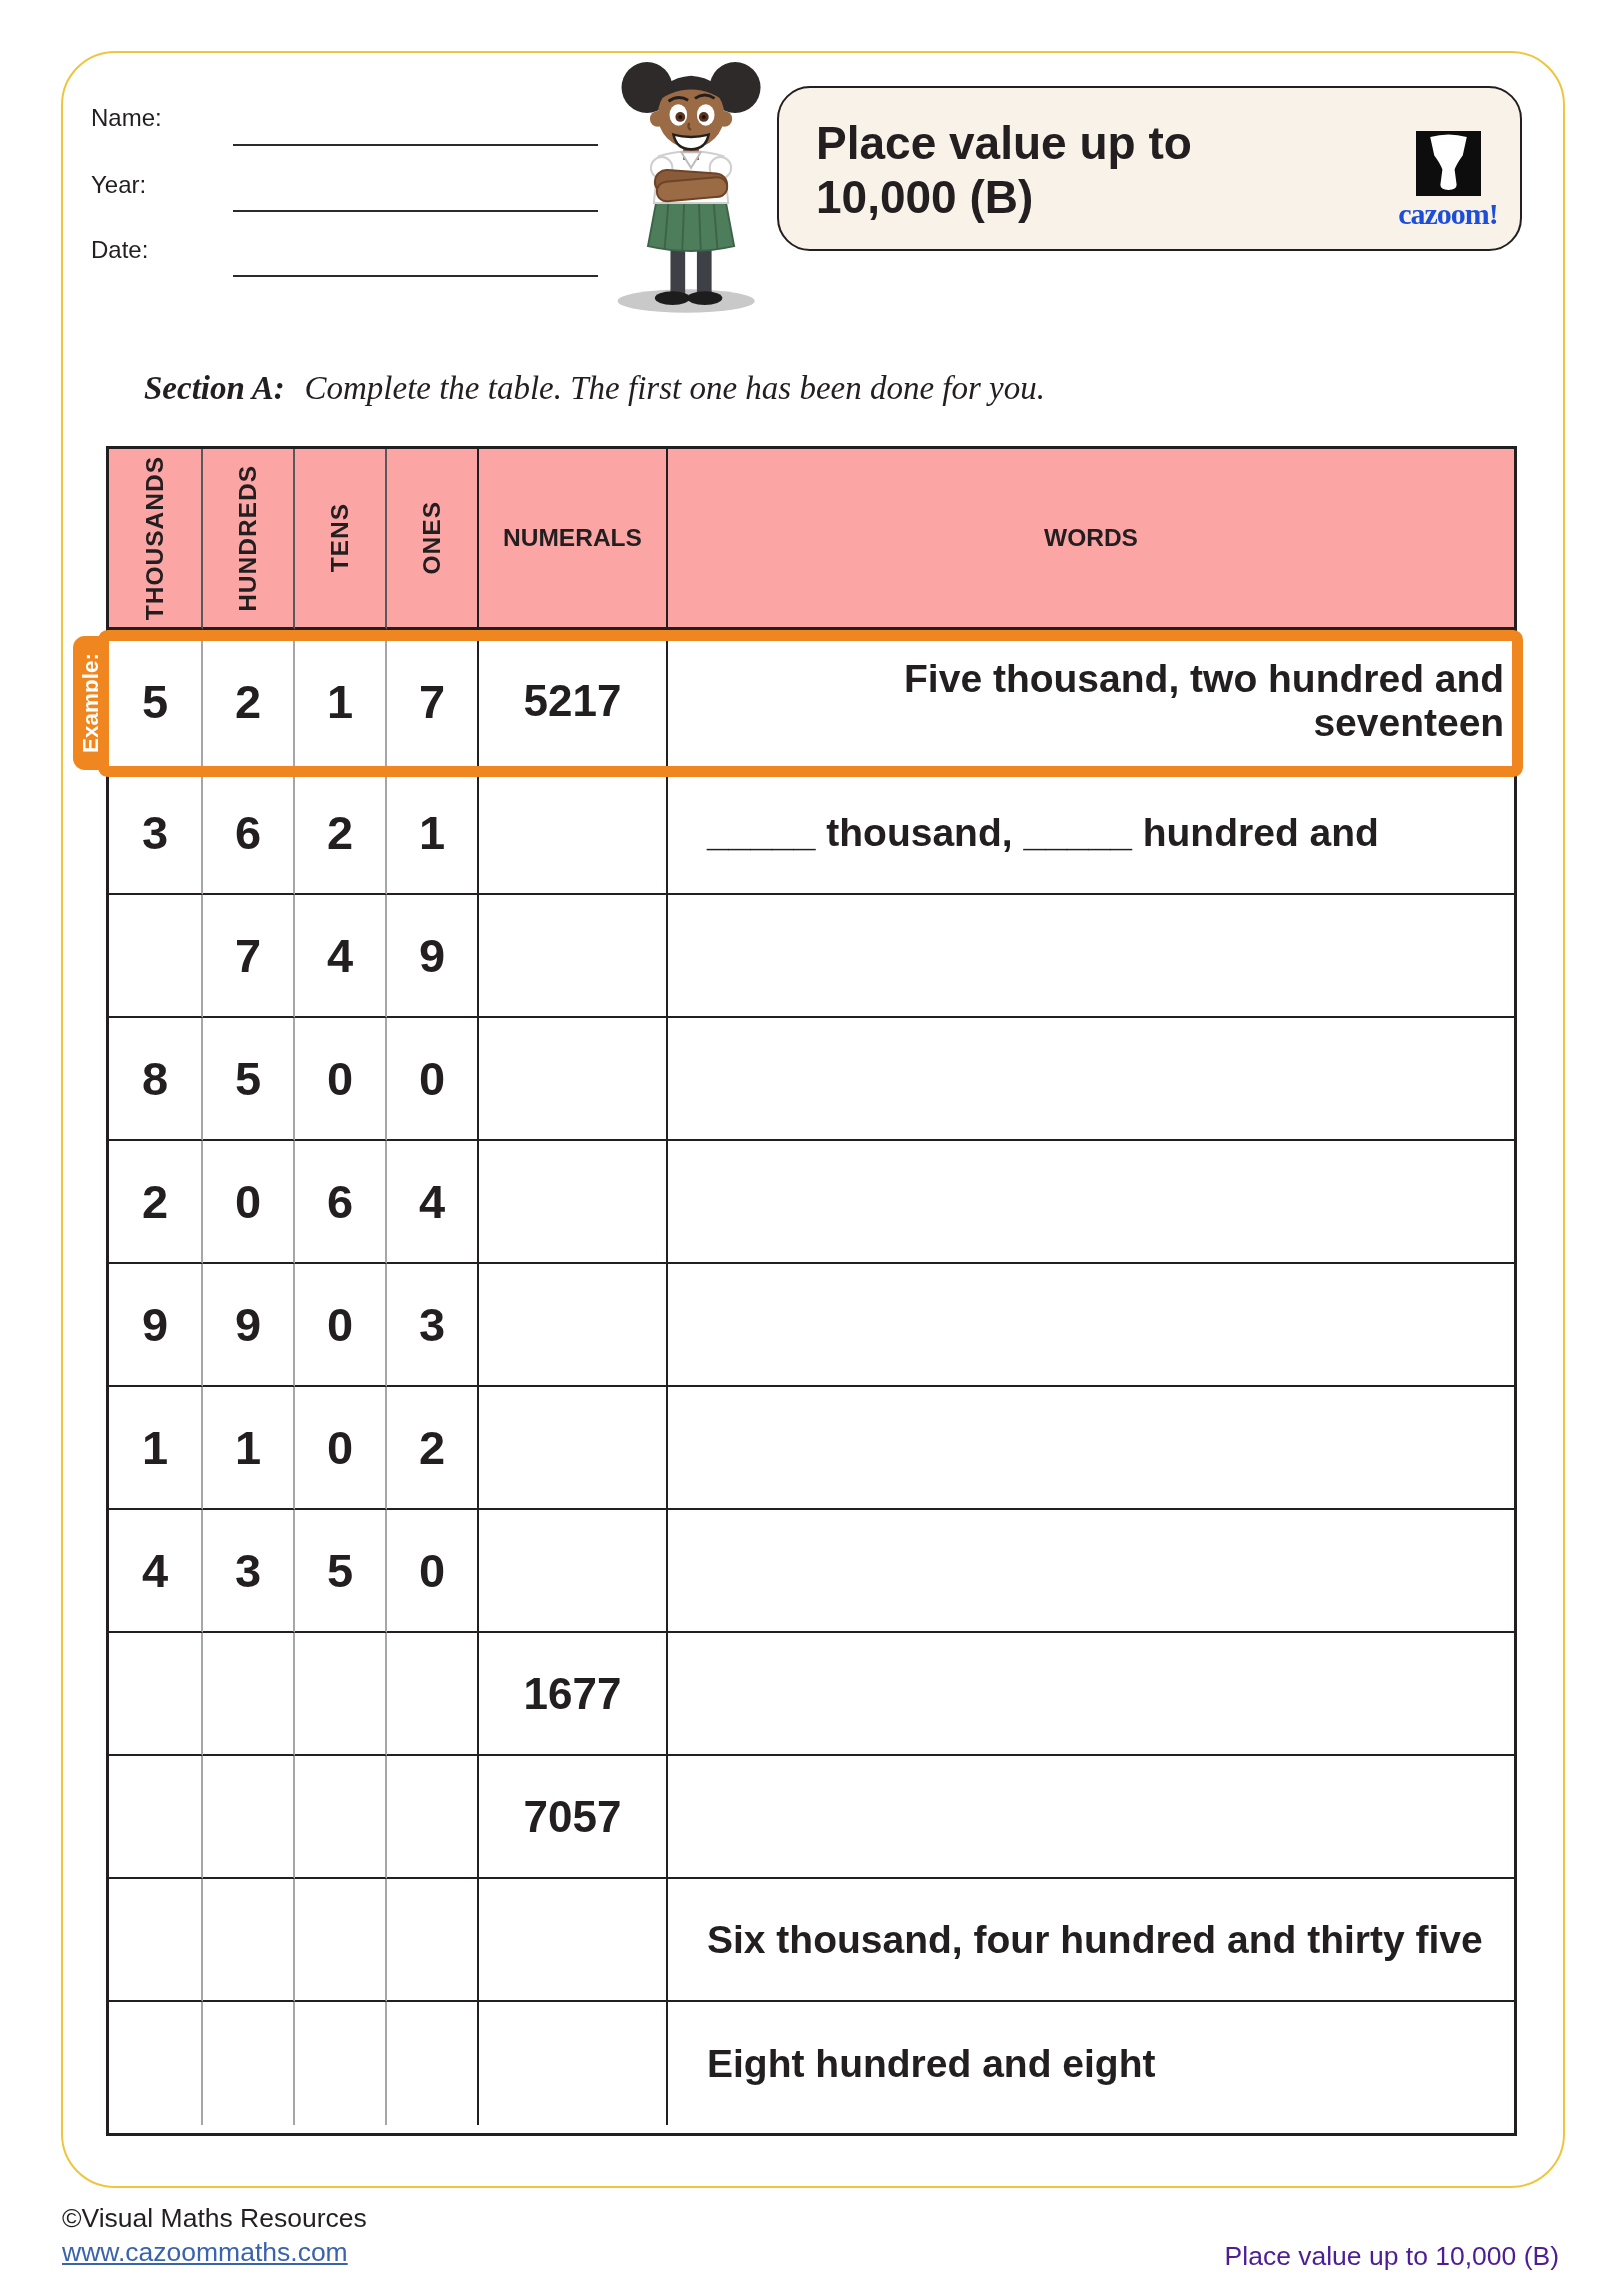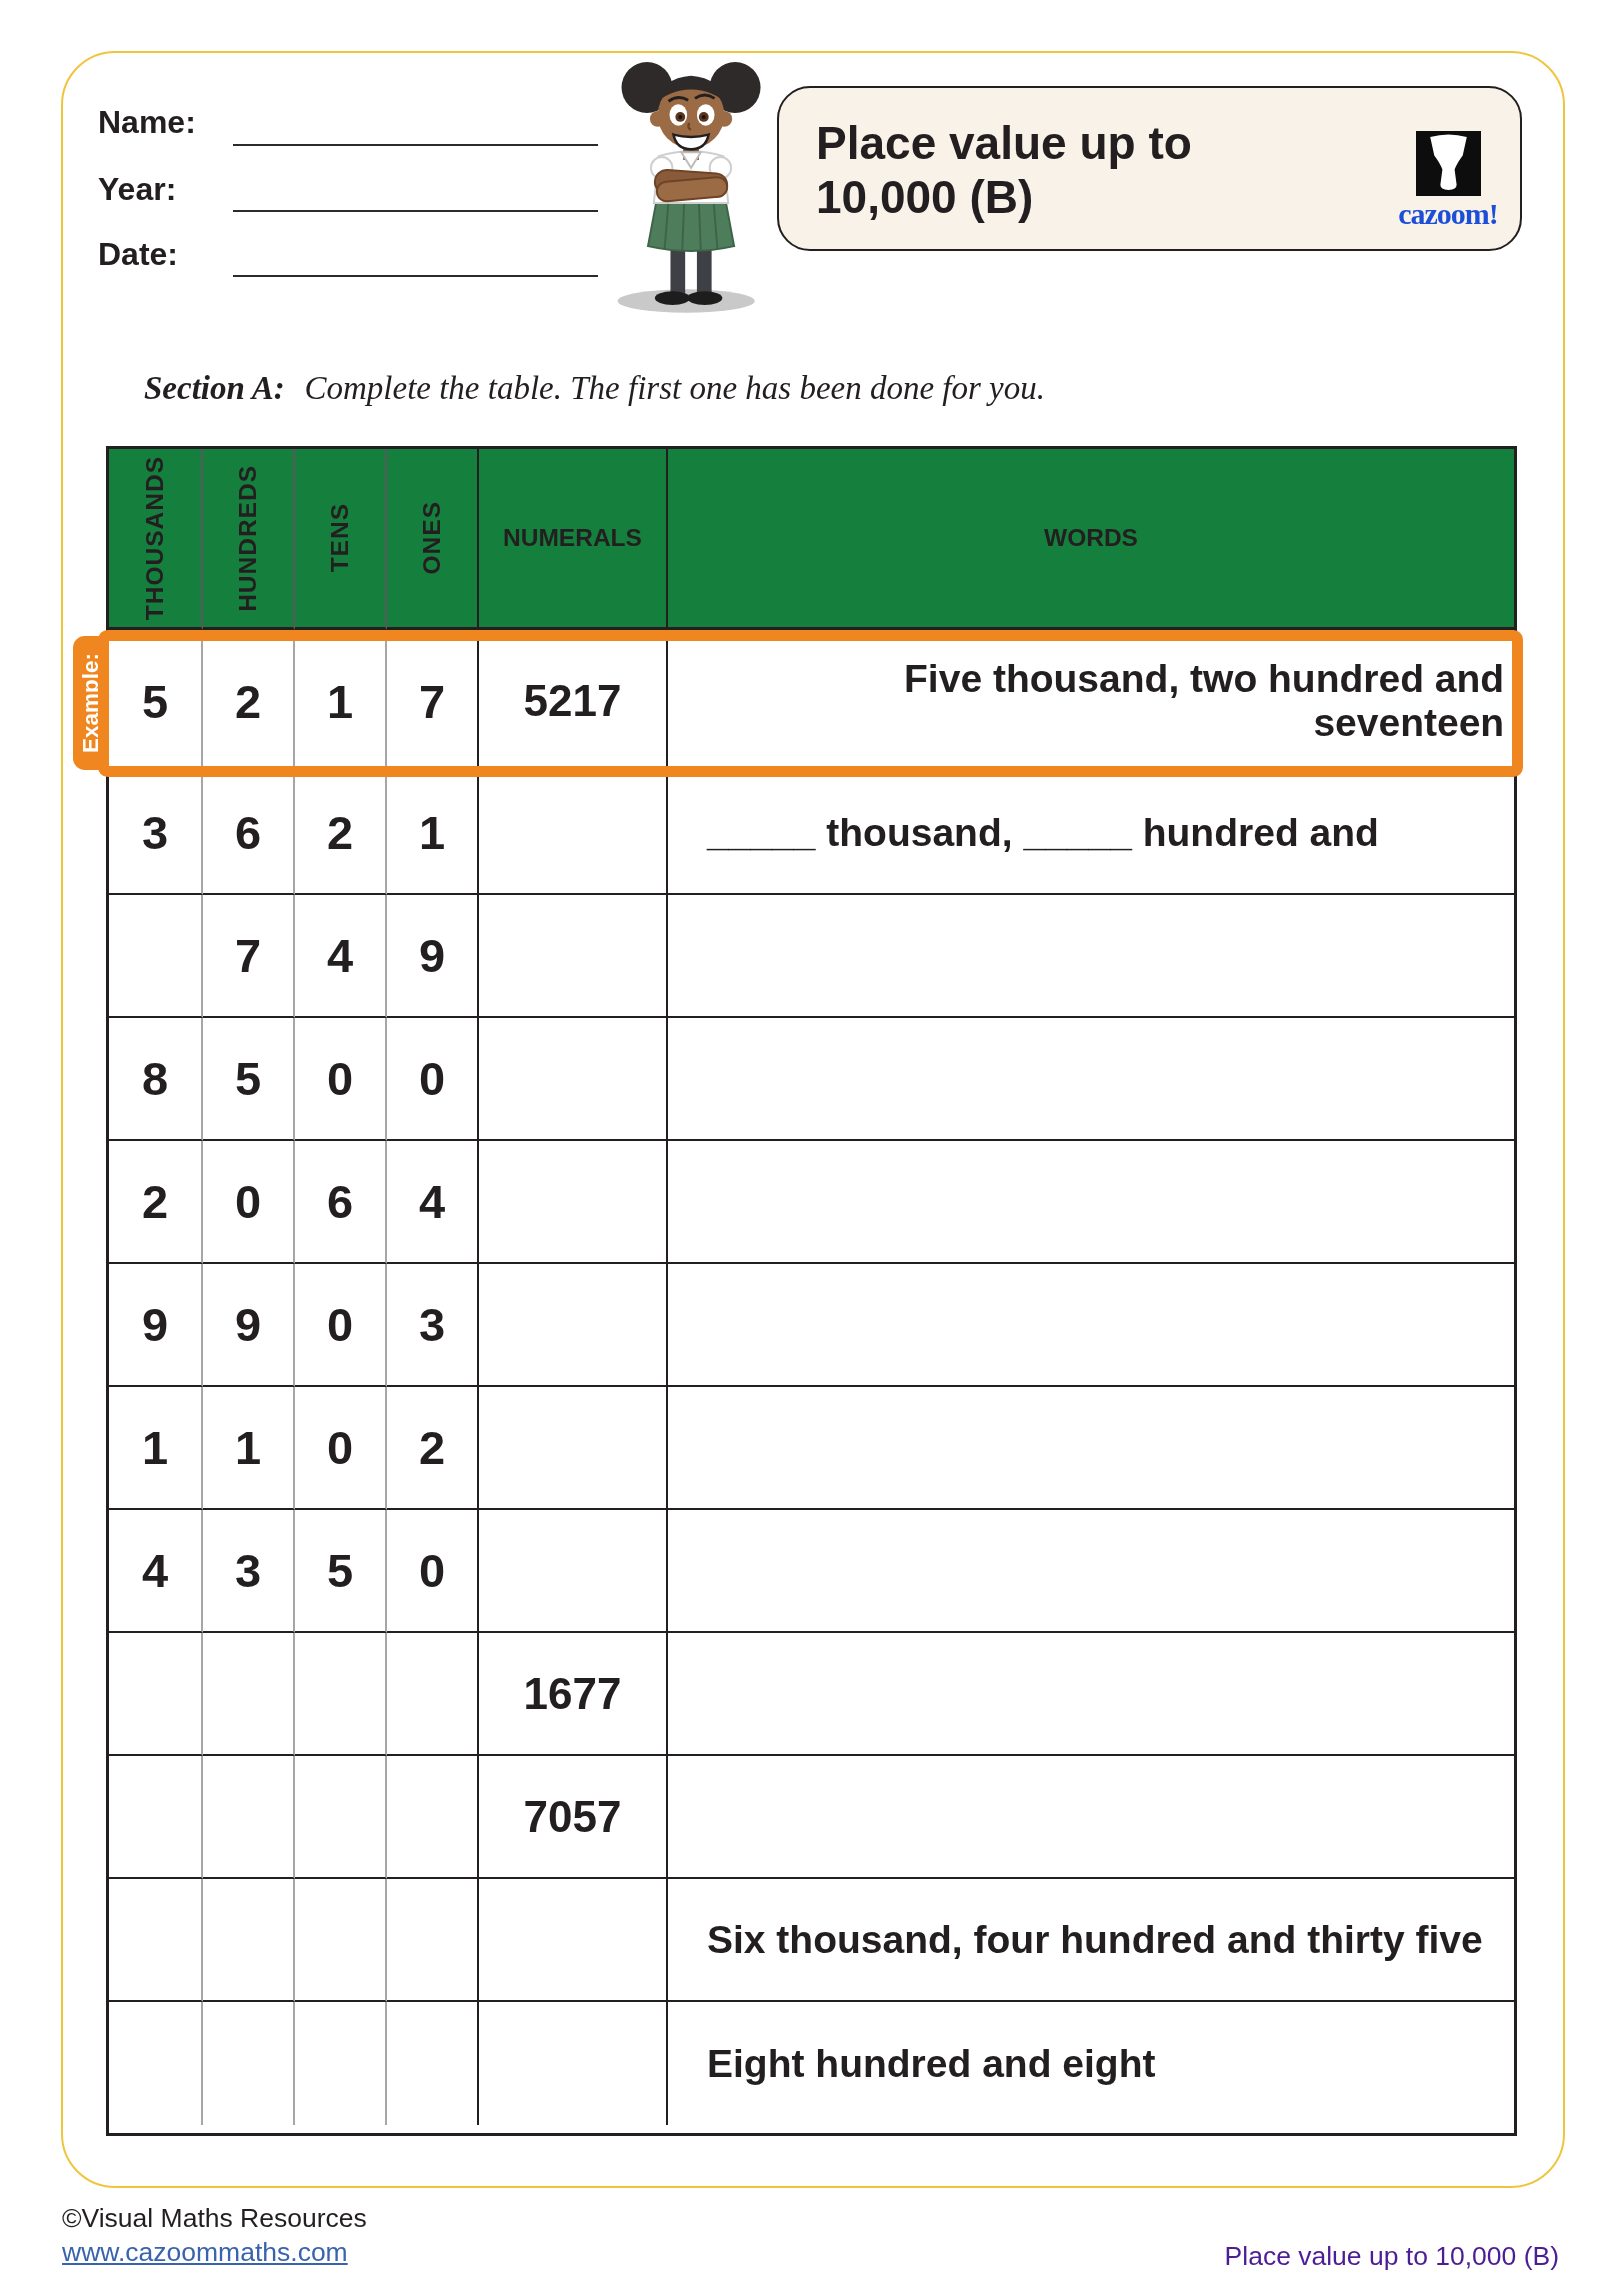--- a/index.html
+++ b/index.html
@@ -4,21 +4,21 @@
 <style>
   html,body{margin:0;padding:0;background:#fff;}
   .page{position:relative;width:1621px;height:2293px;background:#fff;
         font-family:"Liberation Sans",sans-serif;color:#231F20;overflow:hidden;}
 
   
   .page-frame{position:absolute;left:61px;top:51px;width:1500px;height:2133px;
               border:2.9px solid #EFC53E;border-radius:54px;}
 
   
-  .hdr-label{position:absolute;left:98px;font-size:32px;font-weight:bold;}
+  .hdr-label{position:absolute;left:91px;font-size:24px;font-weight:normal;}
   .hdr-line{position:absolute;left:233px;width:365px;border-bottom:2px solid #2b2b2b;height:0;}
 
   
   .title-box{position:absolute;left:777px;top:86px;width:745px;height:165px;
              background:#F8F2E8;border:2.9px solid #231F20;border-radius:33px;box-sizing:border-box;}
   .title-text{position:absolute;left:37px;top:29px;font-size:46px;font-weight:bold;line-height:1.17;}
   .logo{position:absolute;left:617px;top:43px;width:104px;text-align:center;}
   .logo-sq{display:block;margin:0 auto;}
   .logo-text{font-family:"Liberation Serif",serif;font-weight:bold;font-size:30px;
              letter-spacing:-1px;color:#1d4ed8;margin-top:1px;}
@@ -28,21 +28,21 @@
                 font-family:"Liberation Serif",serif;font-style:italic;white-space:nowrap;}
   .sec-label{font-weight:bold;margin-right:19.6px;margin-left:28px;}
 
   
   .grid{position:absolute;left:106px;top:446px;width:1411px;height:1690px;box-sizing:border-box;
         border:3.9px solid #231F20;display:grid;z-index:2;background:#fff;
         grid-template-columns:94px 92px 92px 92px 189px 1fr;
         grid-template-rows:181px 142px repeat(11,123px);}
   .cell{display:flex;align-items:center;justify-content:center;background:#fff;
         box-sizing:border-box;overflow:hidden;}
-  .cell.hdr{background:#15803d;border-bottom:3.9px solid #231F20;}
+  .cell.hdr{background:#fca5a5;border-bottom:3.9px solid #231F20;}
   .cb-thin{border-right:2px solid #A6A6A8;}
   .cell.hdr.cb-thin{border-right:2px solid #58595B;}
   .cb-black{border-right:2.9px solid #231F20;}
   .cell.body{border-bottom:2.9px solid #231F20;}
   .cell.body.ex,.cell.body.last{border-bottom:none;}
   .vtxt{writing-mode:vertical-rl;transform:rotate(180deg);font-size:24.5px;font-weight:bold;letter-spacing:1px;}
   .htxt{font-size:24.5px;font-weight:bold;}
   .digit{font-size:47px;font-weight:bold;}
   .numcell{font-size:44px;font-weight:bold;}
   .wordcell{justify-content:flex-start;padding-left:39px;padding-right:9.8px;

